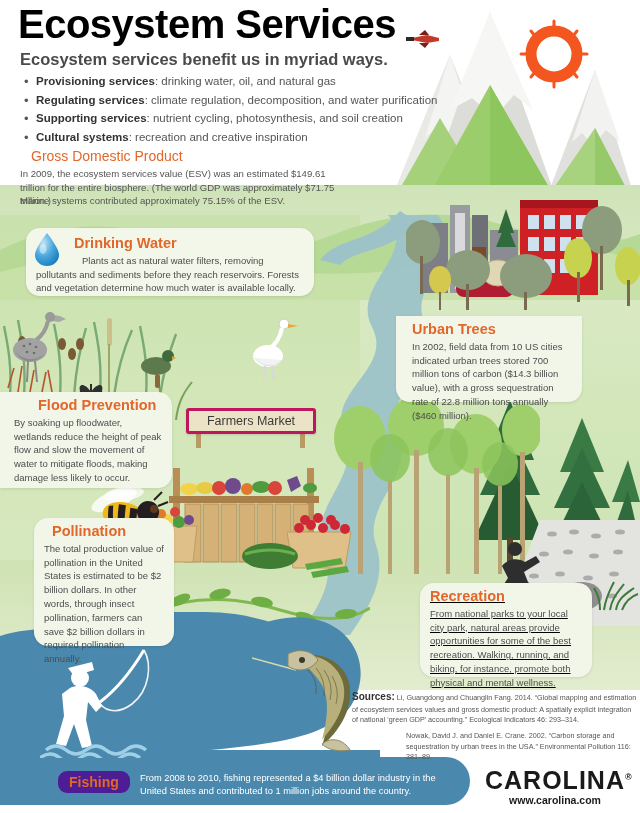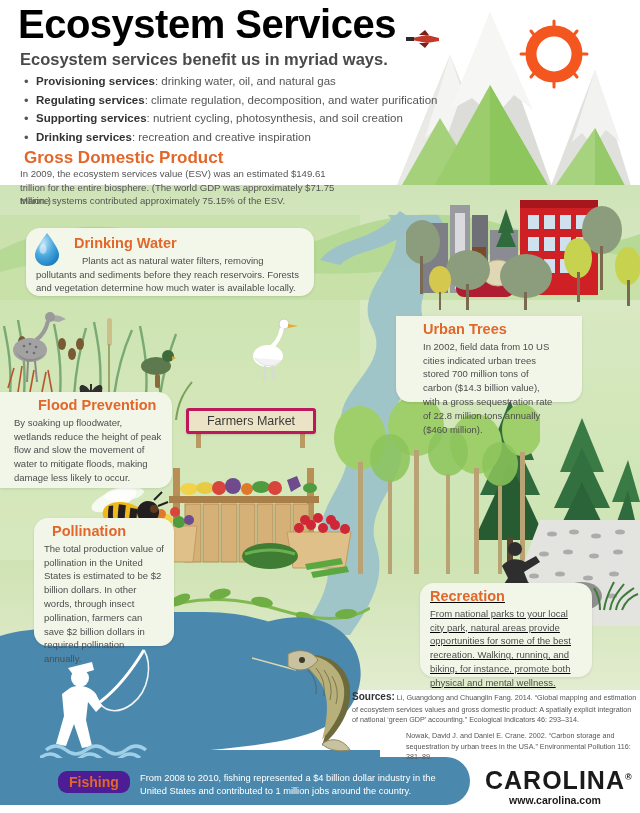--- a/index.html
+++ b/index.html
@@ -61,22 +61,22 @@
     font-size:11.5px; color:#555; line-height:1.62;
     padding-left:14px; position:relative;
   }
   .bullet::before {
     content:"•"; position:absolute; left:2px; top:-1px;
     font-size:13px; color:#555;
   }
   .bullet b { color:#333; }
 
   .gdp-head {
-    position:absolute; left:24px; top:148px;
-    font-size:17px; font-weight:bold; color:#e2672a;
+    position:absolute; left:31px; top:148px;
+    font-size:14px; font-weight:normal; color:#e2672a;
   }
   .gdp-body {
     position:absolute; left:20px; top:167px; width:330px;
     font-size:9.6px; color:#555; line-height:1.42;
   }
   .gdp-body2 {
     position:absolute; left:20px; top:194px; width:330px;
     font-size:9.6px; color:#555; line-height:1.42;
   }
 
@@ -92,21 +92,21 @@
     line-height:1.1; margin-bottom:2px;
   }
   .card-body { font-size:9.5px; color:#4d4d4d; line-height:1.45; }
 
   #card-drinking { left:26px; top:228px; width:288px; height:68px; padding:8px 10px 8px 48px; }
   #card-drinking .card-title { margin-left:0; }
   #card-flood { left:0px; top:392px; width:172px; height:96px; padding:6px 10px 6px 14px;
     border-radius:0 14px 14px 0; background:#f2f6e9; }
   #card-pollination { left:34px; top:518px; width:140px; height:128px; padding:6px 10px 6px 10px;
     border-radius:14px; background:#f2f6e9; }
-  #card-urban { left:396px; top:316px; width:186px; height:86px; padding:6px 27px;
+  #card-urban { left:396px; top:316px; width:186px; height:86px; padding:6px 16px;
     border-radius:0 0 14px 14px; background:#f2f6e9; }
   #card-recreation { left:420px; top:583px; width:172px; height:94px; padding:6px 10px;
     border-radius:14px; background:#f2f6e9;text-decoration:underline; }
 
   .flood-title { margin-left:24px; }
   .pollination-title { margin-left:8px; }
 
   
   .drop {
     position:absolute; left:34px; top:232px; width:26px; height:34px;
@@ -579,21 +579,21 @@
     <div class="bullet">
       <b>Provisioning services</b><span>: drinking water, oil, and natural gas</span>
     </div>
     <div class="bullet">
       <b>Regulating services</b><span>: climate regulation, decomposition, and water purification</span>
     </div>
     <div class="bullet">
       <b>Supporting services</b><span>: nutrient cycling, photosynthesis, and soil creation</span>
     </div>
     <div class="bullet">
-      <b>Drinking services</b><span>: recreation and creative inspiration</span>
+      <b>Cultural systems</b><span>: recreation and creative inspiration</span>
     </div>
   </div>
 
   <div class="gdp-head">Gross Domestic Product</div>
   <div class="gdp-body">In 2009, the ecosystem services value (ESV) was an estimated $149.61 trillion for the entire biosphere. (The world GDP was approximately $71.75 trillion.)</div>
   <div class="gdp-body2">Marine systems contributed approximately 75.15% of the ESV.</div>
 
   <div class="card" id="card-drinking">
     <div class="card-title">Drinking Water</div>
     <div class="card-body" style="margin-left:-38px; text-indent:46px;">Plants act as natural water filters, removing pollutants and sediments before they reach reservoirs. Forests and vegetation determine how much water is available locally.</div>

